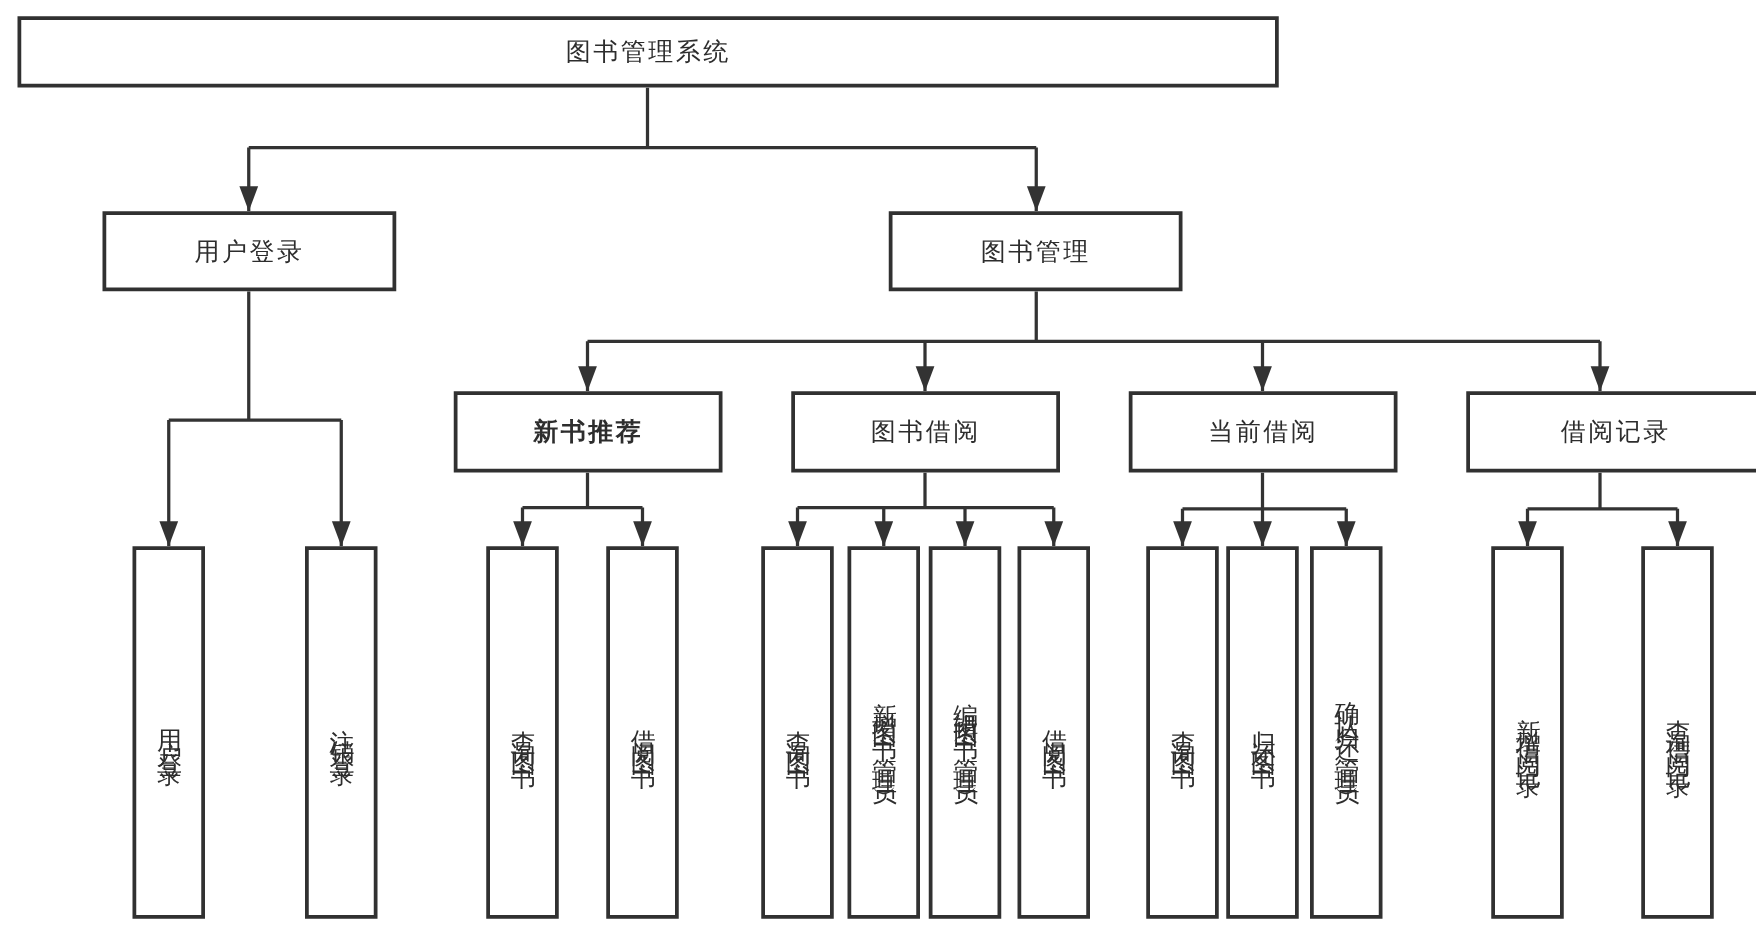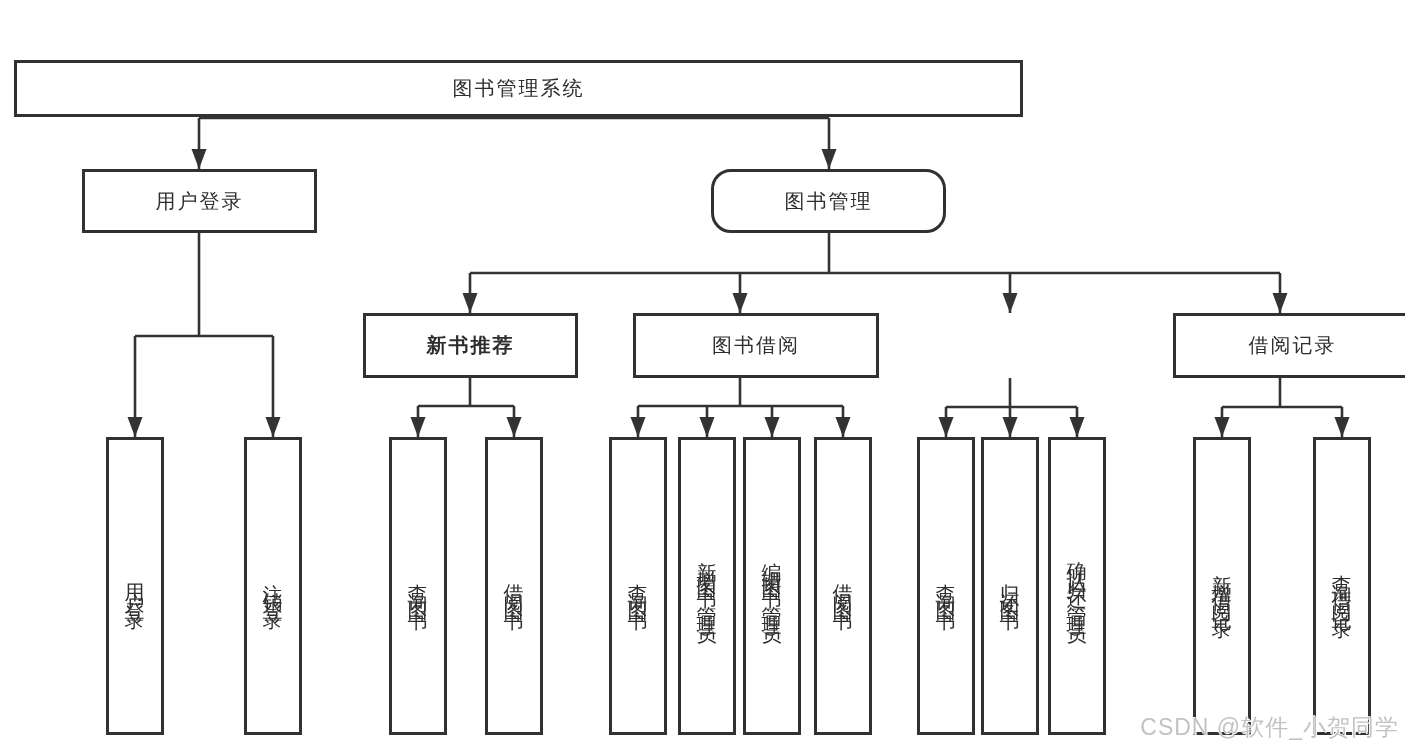--- a/index.html
+++ b/index.html
@@ -101,36 +101,39 @@
       <polygon points="1002.5,417 1017.5,417 1010,437"></polygon>
       <polygon points="1069.5,417 1084.5,417 1077,437"></polygon>
     </g>
     <g>
       <path d="M1280,378 V407 M1222,407 H1342 M1222,407 V437 M1342,407 V437"></path>
       <polygon points="1214.5,417 1229.5,417 1222,437"></polygon>
       <polygon points="1334.5,417 1349.5,417 1342,437"></polygon>
     </g>
   </svg>
 
-  <div class="node" style="left:14px; top:13px; width:1009px; height:57px;margin-top:47px;">
+  <div class="node" style="left:14px; top:13px; width:1009px; height:57px;">
     <span class="lbl">图书管理系统</span>
   </div>
 
   <div class="node" style="left:82px; top:169px; width:235px; height:64px;">
     <span class="lbl">用户登录</span>
   </div>
-  <div class="node" style="left:711px; top:169px; width:235px; height:64px;border-radius:20px;">
+  <div class="node" style="left:711px; top:169px; width:235px; height:64px;">
     <span class="lbl">图书管理</span>
   </div>
 
   <div class="node" style="left:363px; top:313px; width:215px; height:65px;font-weight:bold;">
     <span class="lbl">新书推荐</span>
   </div>
-  <div class="node" style="left:633px; top:313px; width:246px; height:65px;">
+  <div class="node" style="left:633px; top:313px; width:215px; height:65px;">
     <span class="lbl">图书借阅</span>
+  </div>
+  <div class="node" style="left:903px; top:313px; width:215px; height:65px;">
+    <span class="lbl">当前借阅</span>
   </div>
   <div class="node" style="left:1173px; top:313px; width:239px; height:65px;">
     <span class="lbl">借阅记录</span>
   </div>
 
   <div class="node vert" style="left:106px; top:437px; width:58px; height:298px;">
     <span class="lbl">用户登录</span>
   </div>
   <div class="node vert" style="left:244px; top:437px; width:58px; height:298px;">
     <span class="lbl">注销登录</span>
@@ -166,15 +169,14 @@
     <span class="lbl">确认归还（管理员）</span>
   </div>
 
   <div class="node vert" style="left:1193px; top:437px; width:58px; height:298px;">
     <span class="lbl">新增借阅记录</span>
   </div>
   <div class="node vert" style="left:1313px; top:437px; width:58px; height:298px;">
     <span class="lbl">查询借阅记录</span>
   </div>
 
-  <div class="watermark">CSDN @软件_小贺同学</div>
 
 </div>
 
 </body></html>

